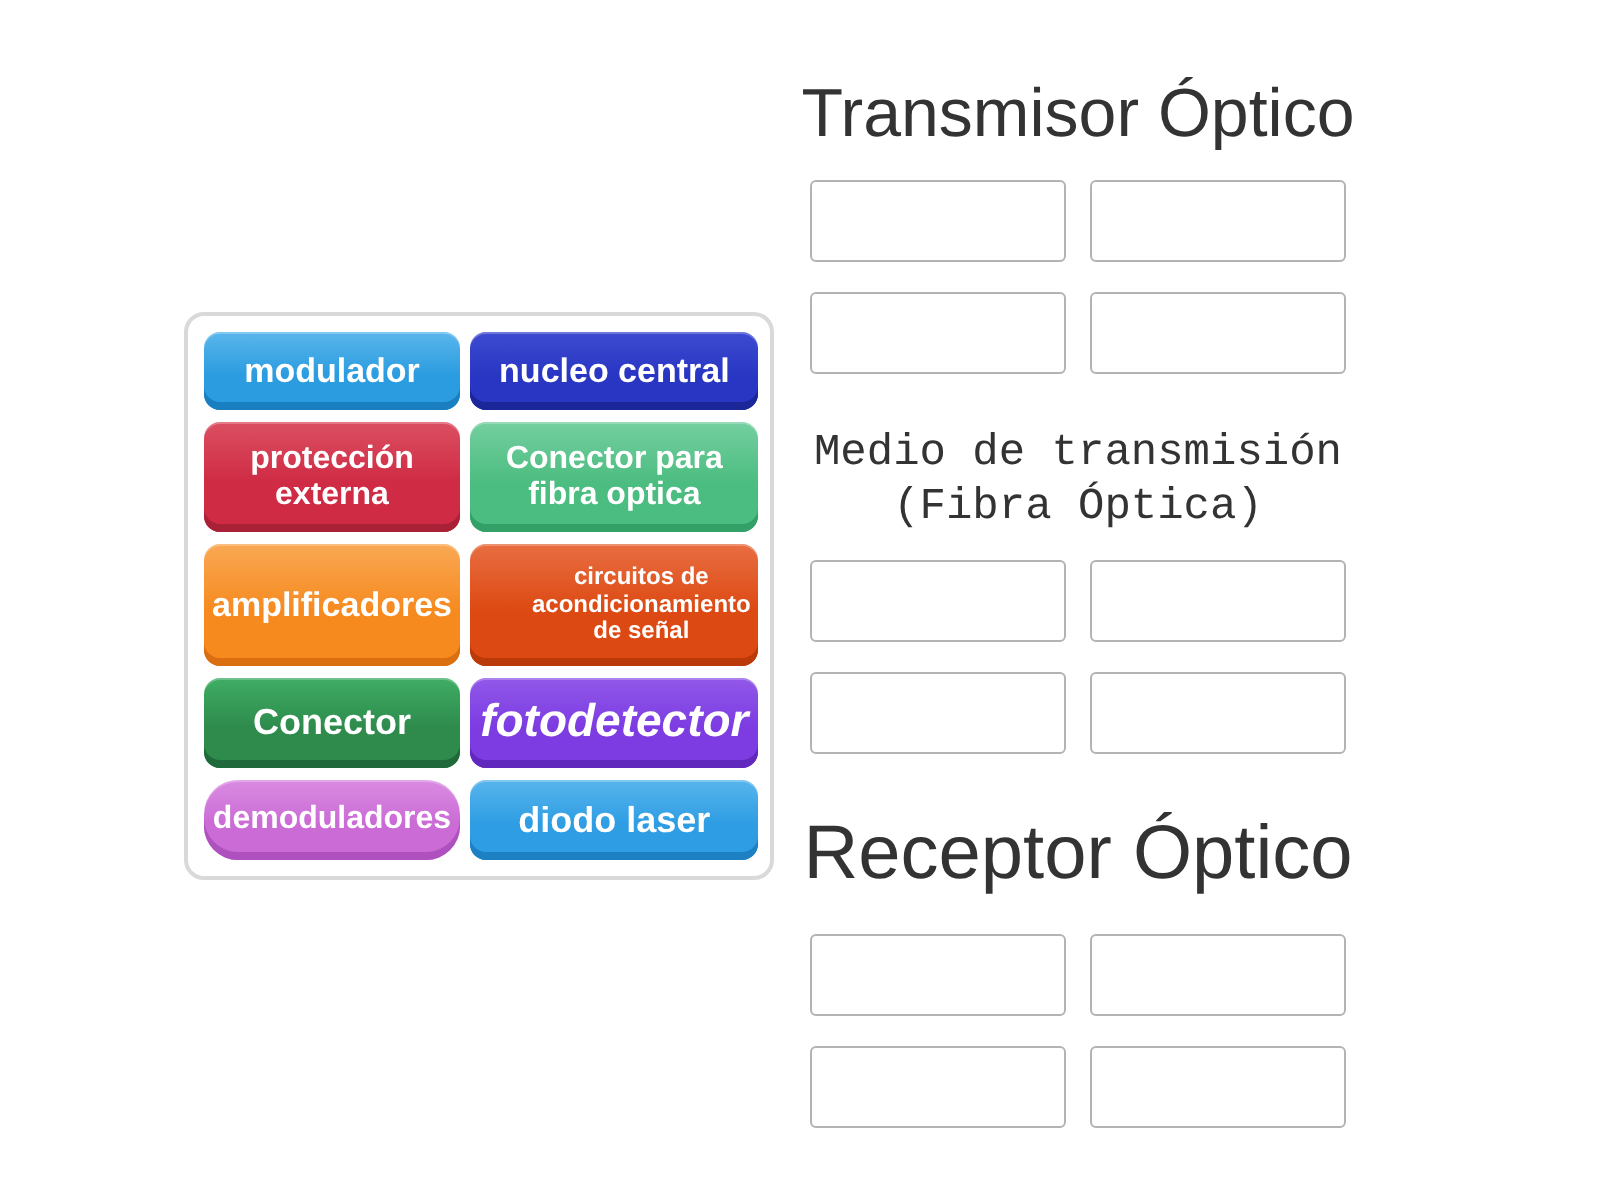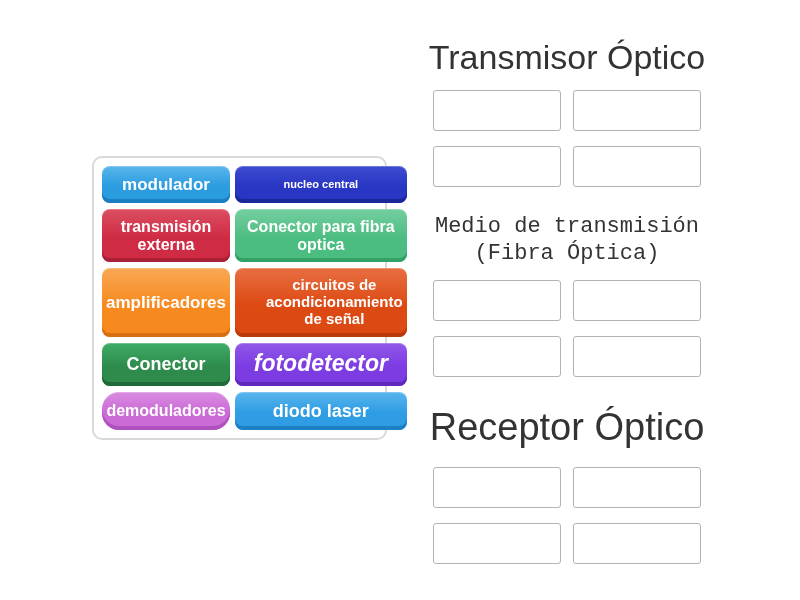--- a/index.html
+++ b/index.html
@@ -37,21 +37,21 @@
     padding: 2px 4px;
     background: linear-gradient(to bottom, var(--light) 0%, var(--main) 55%);
     box-shadow: inset 0 -4px 0 var(--dark), inset 0 1px 0 rgba(255,255,255,0.25);
     cursor: grab;
     user-select: none;
   }
 
   
   .group {
     position: absolute;
-    left: 414px;
+    left: 386px;
     width: 306px;
     text-align: center;
   }
   .group-1 { top: 36px; }
   .group-2 { top: 213px; }
   .group-3 { top: 404px; }
 
   .group-title {
     margin: 0;
     font-weight: 400;
@@ -76,25 +76,25 @@
     border-radius: 3px;
   }
 </style>
 </head>
 <body>
 
 <div class="board">
 
   <div class="tile-panel" id="tilePanel">
       <div class="tile" style="--main: #2B9CE0; --light: #5AB6EB; --dark: #1A7FC0; font-size: 17px;">modulador</div>
-      <div class="tile" style="--main: #2936C3; --light: #3D4BD1; --dark: #1B2699; font-size: 11px;">nucleo central</div>
-      <div class="tile" style="--main: #CF2B44; --light: #DB4F62; --dark: #A82137; font-size: 16px;">transmisión externa</div>
+      <div class="tile" style="--main: #2936C3; --light: #3D4BD1; --dark: #1B2699; font-size: 17px;">nucleo central</div>
+      <div class="tile" style="--main: #CF2B44; --light: #DB4F62; --dark: #A82137; font-size: 16px;">protección externa</div>
       <div class="tile" style="--main: #4CBD80; --light: #74CFA0; --dark: #33A067; font-size: 16px;">Conector para fibra optica</div>
       <div class="tile" style="--main: #F68A1F; --light: #F9A854; --dark: #D96F10; font-size: 17px;">amplificadores</div>
-      <div class="tile" style="--main: #DD4912; --light: #E86E42; --dark: #BA3A0A; font-size: 15px; padding-left: 31px;">circuitos de acondicionamiento de señal</div>
+      <div class="tile" style="--main: #DD4912; --light: #E86E42; --dark: #BA3A0A; font-size: 12px; padding-left: 31px;">circuitos de acondicionamiento de señal</div>
       <div class="tile" style="--main: #2E8B4C; --light: #3FAD65; --dark: #20693A; font-size: 18px;">Conector</div>
       <div class="tile" style="--main: #7C3CE2; --light: #9158E9; --dark: #6128BE; font-size: 23px; font-style: italic;">fotodetector</div>
       <div class="tile" style="--main: #CB6BD6; --light: #D98BE1; --dark: #AF50BF; font-size: 16px; border-radius: 17px;">demoduladores</div>
       <div class="tile" style="--main: #2E9DE4; --light: #58B5EC; --dark: #1C80C3; font-size: 18px;">diodo laser</div>
     </div>
 
   <section class="group group-1">
     <h2 class="group-title" style="font-size: 34px;">Transmisor Óptico</h2>
     <div class="slots">
         <div class="slot"></div>

